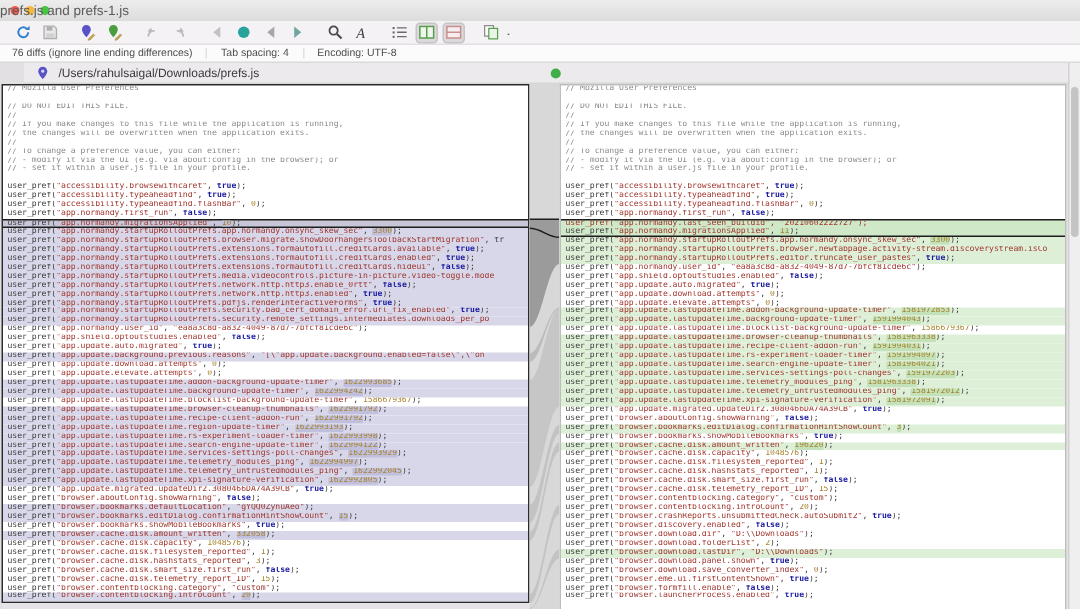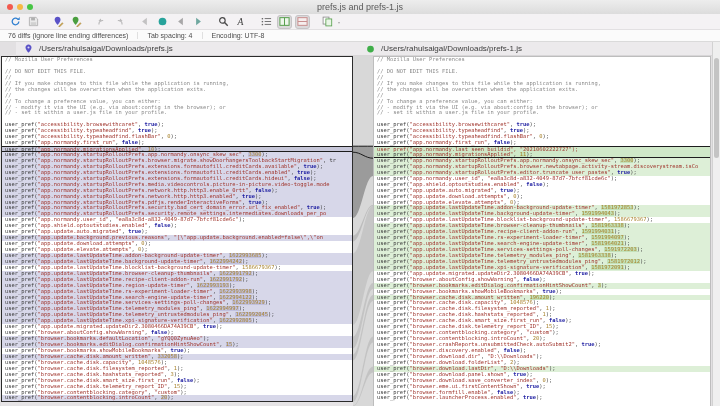--- a/index.html
+++ b/index.html
@@ -7,21 +7,21 @@
        font-family:"Liberation Sans", sans-serif; -webkit-font-smoothing:antialiased;}
   
   .titlebar{position:absolute;left:0;top:0;width:720px;height:14px;
     background:linear-gradient(#ededed,#dcdcdc);border-bottom:1px solid #c3c1c3;}
   .lights{position:absolute;left:7px;top:4px;display:flex;gap:4px;}
   .light{width:6px;height:6px;border-radius:50%;}
   .light.red{background:#f35a4e;}
   .light.yellow{background:#f6b843;}
   .light.green{background:#47c544;}
   .wtitle{position:absolute;left:0;top:0;width:100%;height:14px;line-height:14px;
-    text-align:center;font-size:9px;color:#5a5a5a;}
+    text-align:left;font-size:9px;color:#5a5a5a;}
   
   .toolbar{position:absolute;left:0;top:14px;width:720px;height:16px;background:#f4f2f4;
     border-bottom:1px solid #e2e0e2;display:flex;align-items:center;padding-left:8px;box-sizing:border-box;}
   .tbtn{width:15px;height:14px;display:flex;align-items:center;justify-content:center;margin-right:3px;}
   .tbtn svg{width:11px;height:11px;display:block;}
   .tbtn.gs{margin-left:7px;}
   .tbtn.pressed{background:#dbd9db;border:1px solid #c6c4c6;border-radius:3px;box-sizing:border-box;}
   .tbtn.caret{width:6px;margin-left:-2px;}
   
   .statusbar{position:absolute;left:0;top:30px;width:720px;height:12px;background:#fbfbfb;
@@ -195,21 +195,20 @@
       </svg>
   </span>
   <span>/Users/rahulsaigal/Downloads/prefs.js</span>
 </div>
 <div class="fileheader right">
   <span class="ficon">
     <svg viewBox="0 0 12 13">
         <circle cx="6" cy="6.5" r="4.5" fill="#3fae49"></circle>
       </svg>
   </span>
-  <span>/Users/rahulsaigal/Downloads/prefs-1.js</span>
 </div>
 
 <div class="pane pane-left" id="paneLeft">
     <div class="line"><span class="cm">// Mozilla User Preferences</span></div>
     <div class="line">&nbsp;</div>
     <div class="line"><span class="cm">// DO NOT EDIT THIS FILE.</span></div>
     <div class="line"><span class="cm">//</span></div>
     <div class="line"><span class="cm">// If you make changes to this file while the application is running,</span></div>
     <div class="line"><span class="cm">// the changes will be overwritten when the application exits.</span></div>
     <div class="line"><span class="cm">//</span></div>

